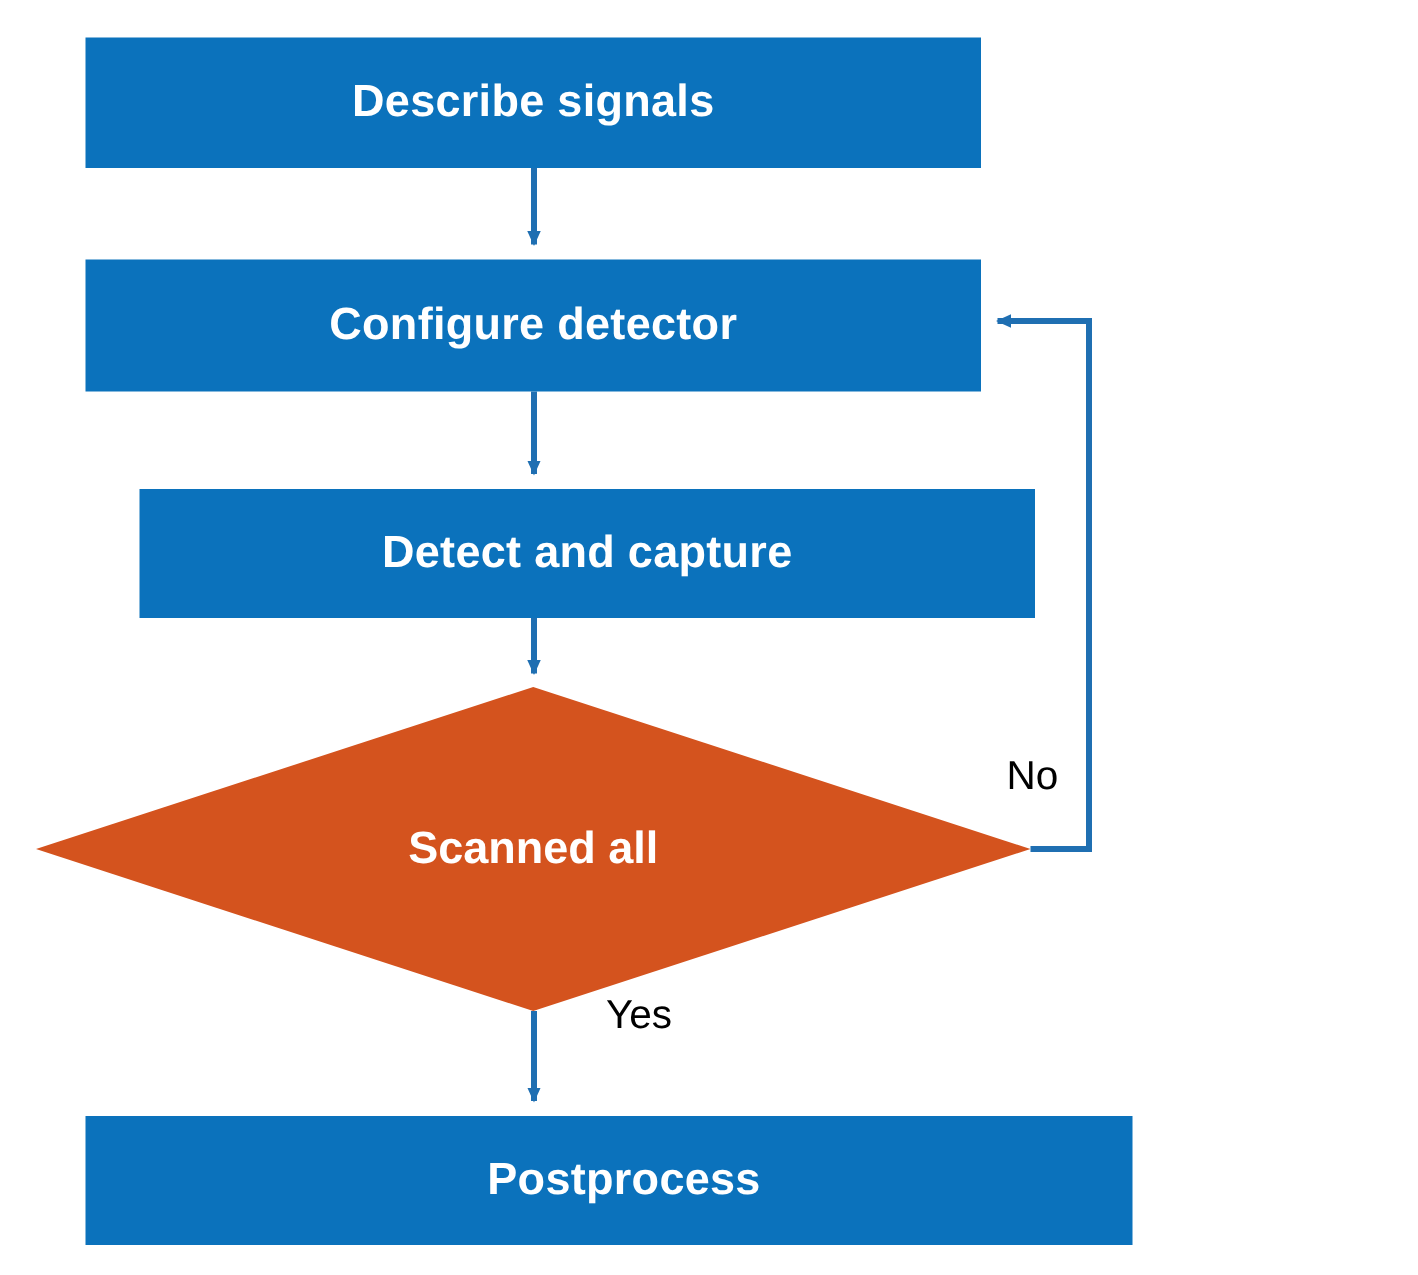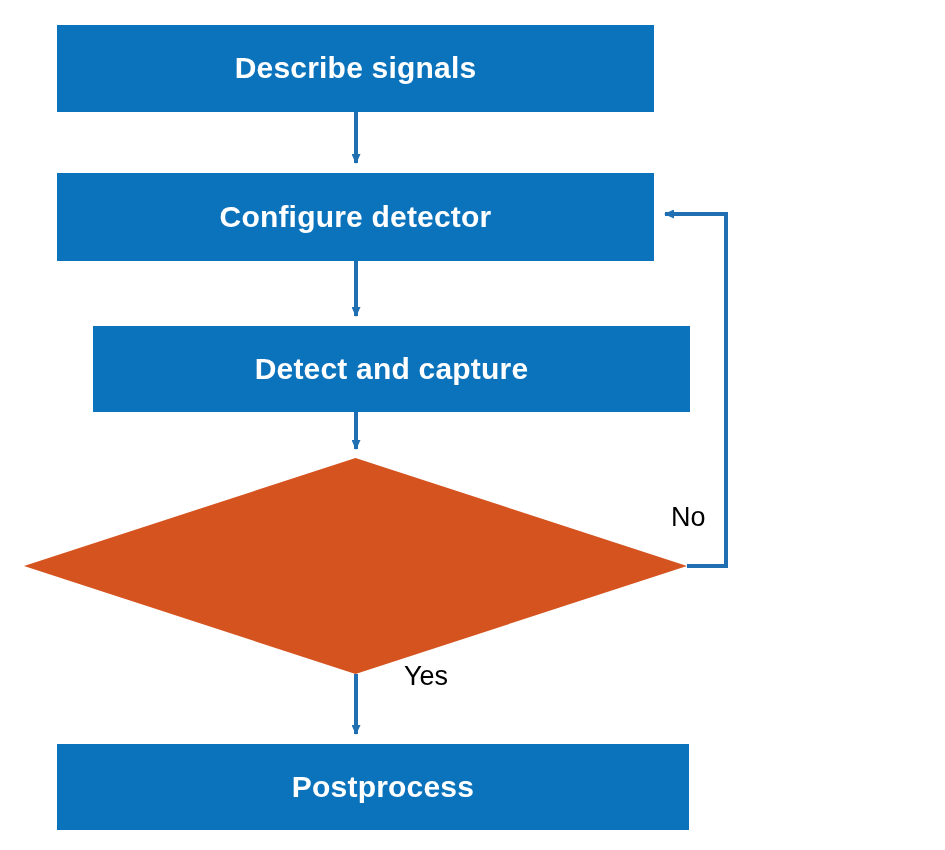--- a/index.html
+++ b/index.html
@@ -28,21 +28,21 @@
     font-weight: bold;
     font-size: 30px;
     line-height: 1.15;
     letter-spacing: 0.2px;
     text-align: center;
     font-family: "Liberation Sans", sans-serif;
   }
   .node-describe  { left: 57px;  top: 25px;  width: 597px; height: 87px; background: #0B72BC; }
   .node-configure { left: 57px;  top: 173px; width: 597px; height: 88px; background: #0B72BC; }
   .node-detect    { left: 57px;  top: 326px; width: 597px; height: 86px; background: #0B72BC; margin-left: 36px; }
-  .node-post      { left: 57px;  top: 744px; width: 632px; height: 86px; background: #0B72BC; padding-left: 20px; }
+  .node-post      { left: 57px;  top: 744px; width: 698px; height: 86px; background: #0B72BC; padding-left: 20px; }
 
   .decision-wrap {
     position: absolute;
     left: 24px;
     top: 458px;
     width: 663px;
     height: 216px;
   }
   .decision-shape {
     position: absolute;
@@ -134,20 +134,21 @@
   <div class="node-box node-detect">
     <span>Detect and capture</span>
   </div>
 
   <div class="decision-wrap">
     <svg class="decision-shape" viewBox="0 0 663 216" preserveAspectRatio="none" xmlns="http://www.w3.org/2000/svg">
       <polygon points="331.5,0 663,108 331.5,216 0,108" fill="#D4531E"></polygon>
     </svg>
     <div class="decision-label">
       <div>
+        <div>Scanned all</div>
       </div>
     </div>
   </div>
 
   <div class="node-box node-post">
     <span>Postprocess</span>
   </div>
 
   <div class="branch-label label-no">No</div>
 

